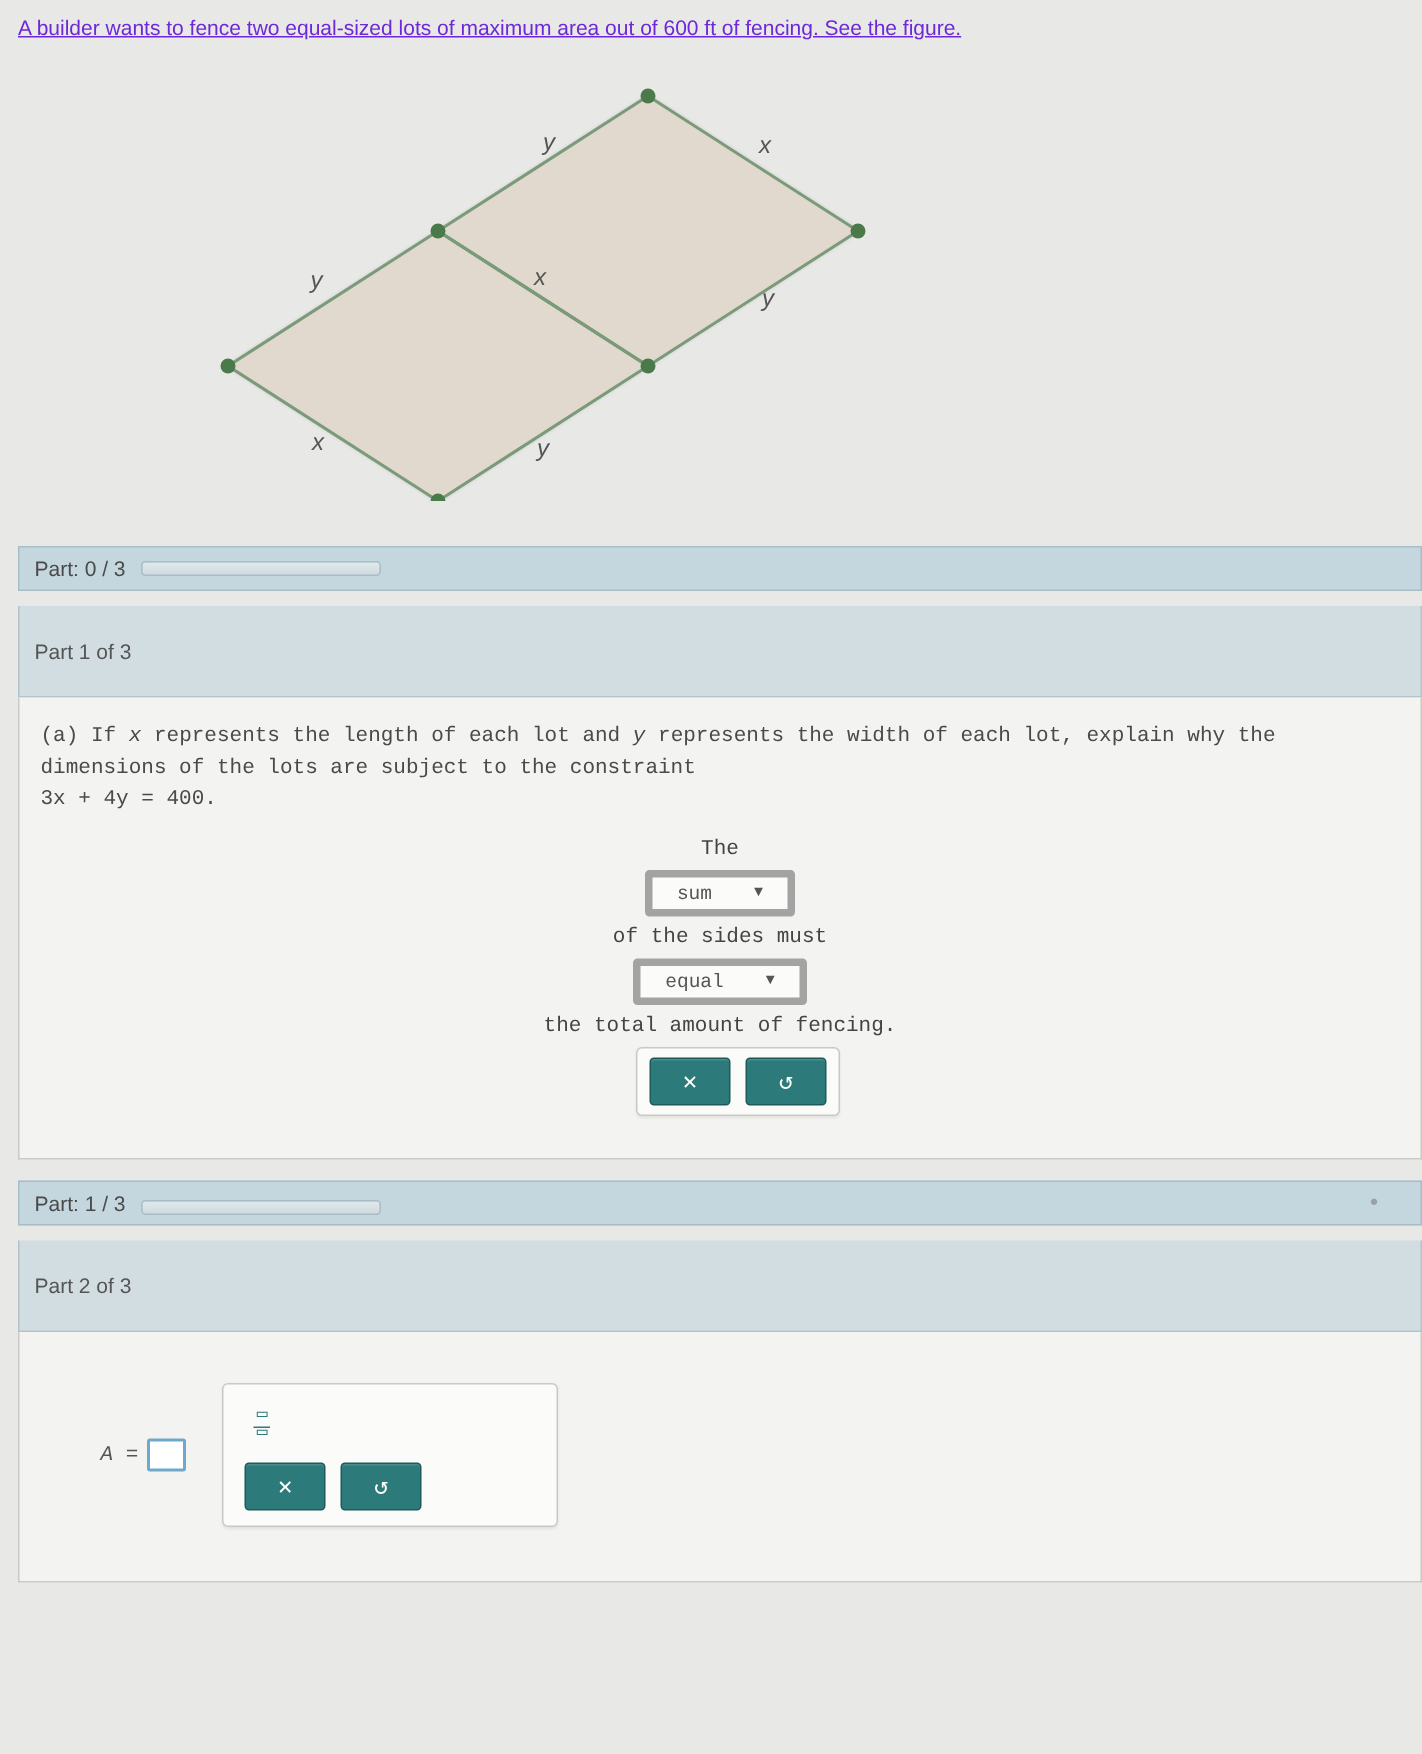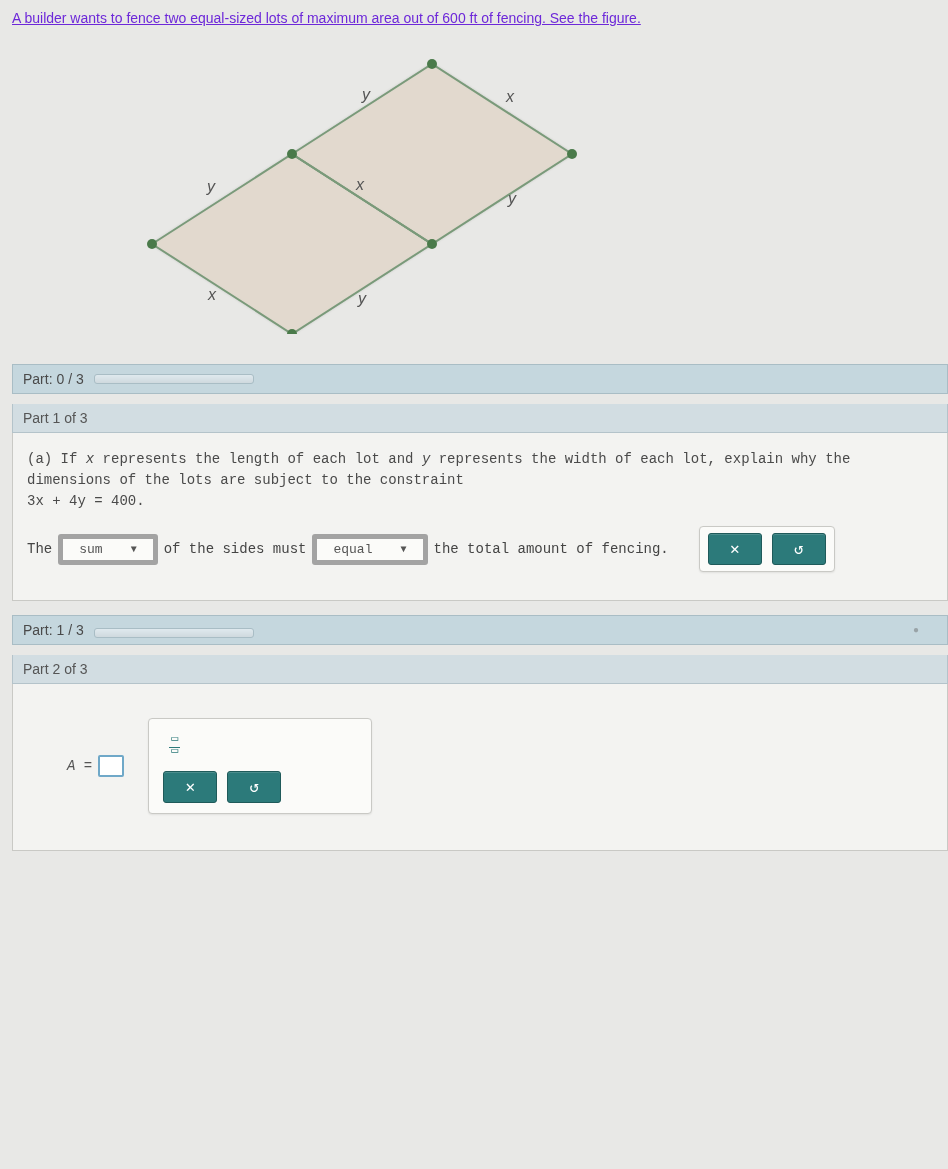--- a/index.html
+++ b/index.html
@@ -45,39 +45,40 @@
     overflow: hidden;
   }
   .progress-fill {
     height: 100%;
     background: linear-gradient(#4a7bd0,#3a62b0);
   }
   .sub-header {
     background: #d2dde2;
     border: 1px solid #b4c3ca;
     border-top: none;
-    padding: 6px 10px;
+    padding: 22px 10px;
     color: #555;
     margin-top: 10px;
   }
   .panel {
     background: #f3f3f1;
     border: 1px solid #c9c9c5;
     border-top: none;
     padding: 16px 14px 28px 14px;
     position: relative;
     font-family: Liberation Mono, monospace;
   }
   .panel p { line-height: 1.5; color: #4a4a4a; }
   .answer-row {
     margin-top: 14px;
     display: flex;
     align-items: center;
     flex-wrap: wrap;
     gap: 6px;
+    flex-direction: column;
   }
   .sel {
     display: inline-flex;
     align-items: center;
     background: #fbfbf9;
     border: 5px solid #a3a3a3;
     border-radius: 3px;
     padding: 3px 16px;
     font-size: 13px;
     color: #555;

